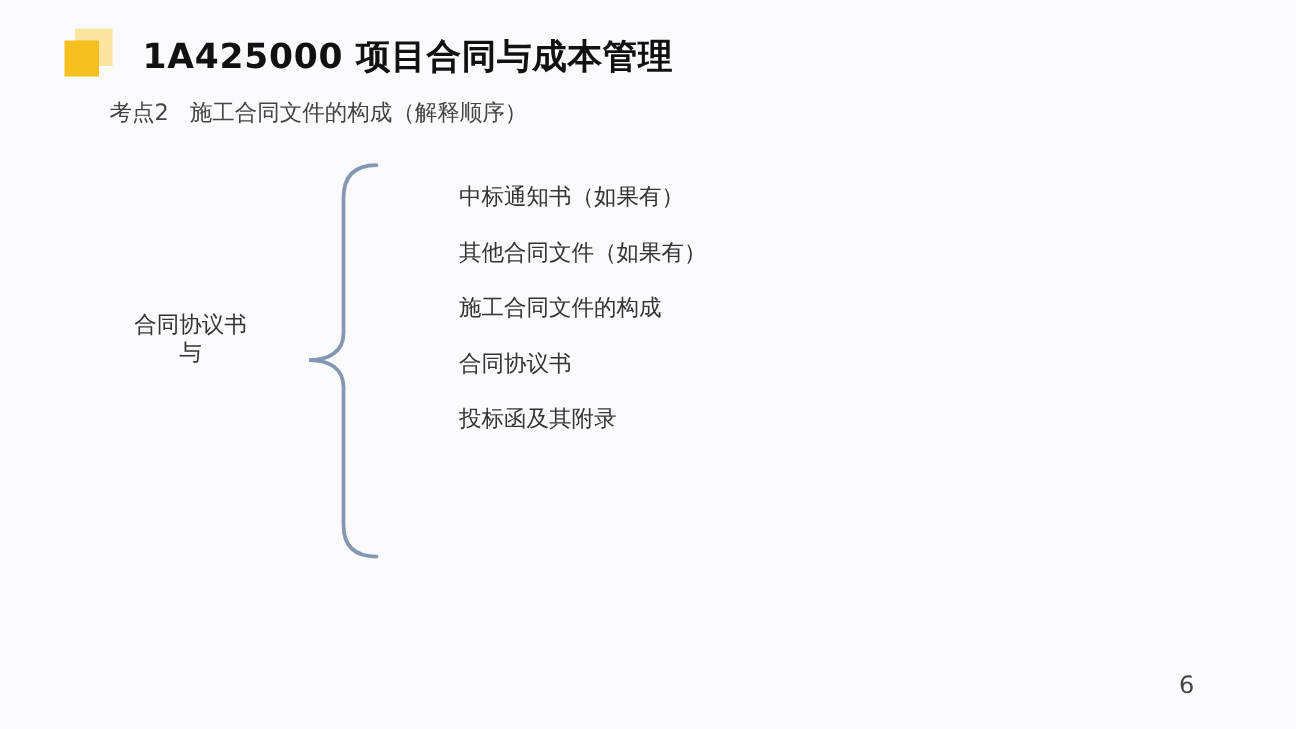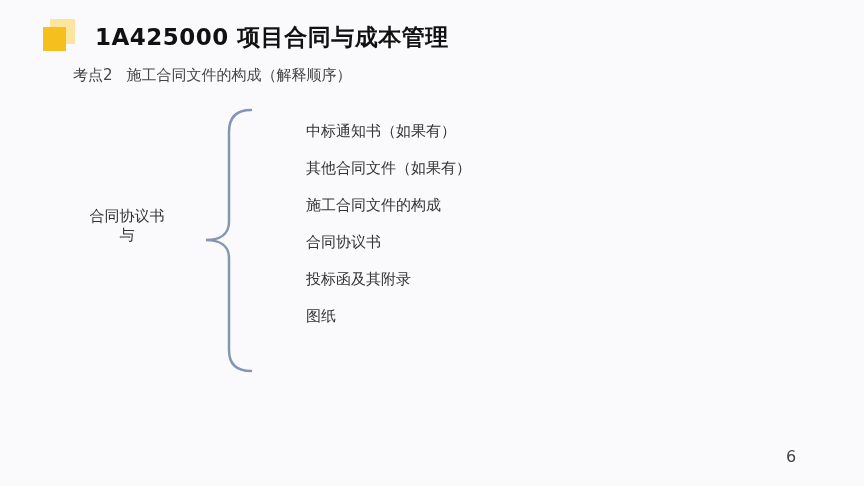--- a/index.html
+++ b/index.html
@@ -72,17 +72,16 @@
   <svg class="brace" width="864" height="486">
     <path d="M251,110 C236,110 229,118 229,132 L229,222 C229,234 220,240 206,240 C220,240 229,246 229,258 L229,350 C229,364 236,371 251,371" fill="none" stroke="#8496b0" stroke-width="2.5" stroke-linecap="round"></path>
   </svg>
 
   <ul class="items">
     <li>中标通知书（如果有）</li>
     <li>其他合同文件（如果有）</li>
     <li>施工合同文件的构成</li>
     <li>合同协议书</li>
     <li>投标函及其附录</li>
-    <li>图纸</li>
   </ul>
 
   <div class="page-num">6</div>
 </div>
 
 </body></html>

